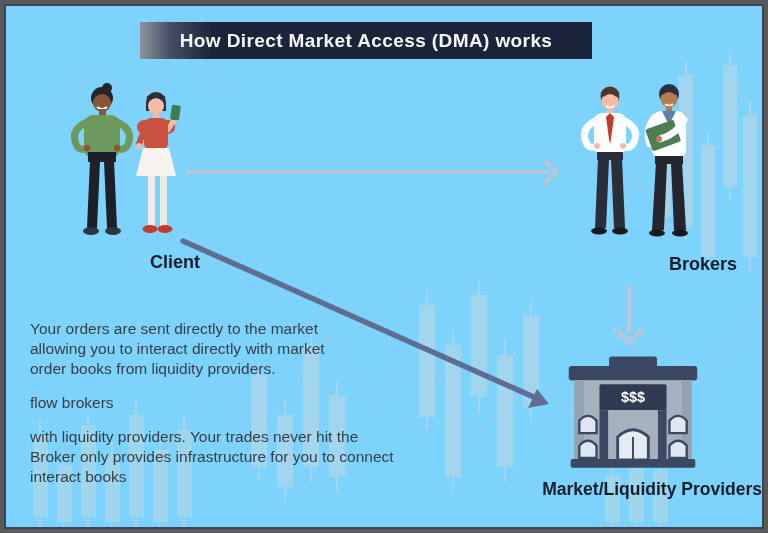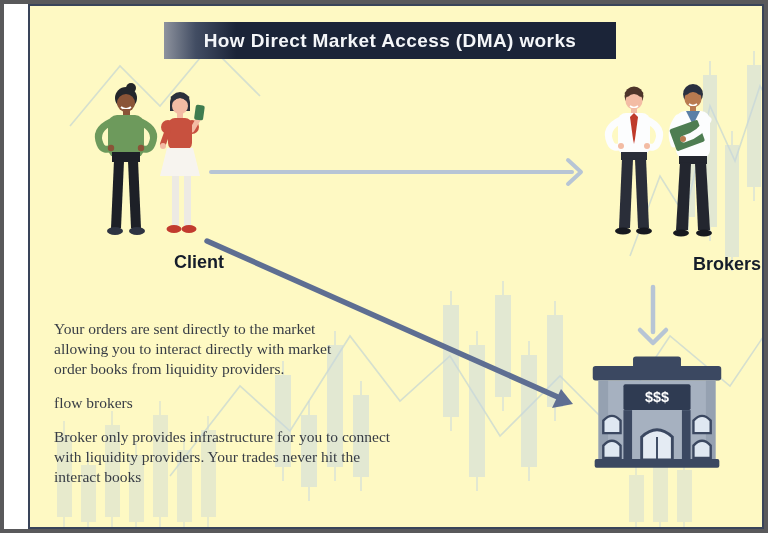--- a/index.html
+++ b/index.html
@@ -5,23 +5,22 @@
   html,body{margin:0;padding:0;background:#ffffff;}
   *{box-sizing:border-box;}
   .frame{
     position:relative;width:768px;height:533px;
     border:4px solid #59595b;
     font-family:"Liberation Sans","DejaVu Sans",sans-serif;
   }
   .canvas{
     position:absolute;inset:0;
     border:2px solid #394459;
-    background:#fef9c3;
+    background:#7dd3fc;
     overflow:hidden;
-    margin-left:24px;
   }
   .bg-pattern{position:absolute;left:0;top:0;width:756px;height:521px;}
   .arrow-layer{position:absolute;left:0;top:0;width:756px;height:521px;pointer-events:none;}
 
   .title-banner{
     position:absolute;left:134px;top:16px;width:452px;height:37px;
     background:linear-gradient(90deg,#8e939e 0%,#424d63 7%,#1b2438 16%);
     display:flex;align-items:center;justify-content:center;
   }
   .title-banner span{
@@ -35,21 +34,21 @@
   }
   .label-client{left:54px;top:244px;width:140px;}
   .label-brokers{left:595px;top:246px;width:136px;}
   .label-market{left:500px;top:471px;width:256px;font-size:17.5px;}
 
   .body-text{
     position:absolute;left:24px;top:313px;width:470px;
     color:#383d45;font-size:15.5px;line-height:20px;
   }
   .body-text .para{margin:0 0 14px 0;}
-  .body-text .line{white-space:nowrap;font-family:Liberation Serif, serif;}
+  .body-text .line{white-space:nowrap;}
 </style>
 </head>
 <body>
 
 <div class="frame">
   <div class="canvas">
 
     <svg class="bg-pattern" viewBox="0 0 756 521" aria-hidden="true">
       <g stroke="#aec7db" stroke-width="1.6" fill="none" opacity="0.5">
         <polyline points="140,470 210,380 260,425 320,330 370,395 420,350 470,430 530,370 580,420 640,330 700,380 754,300"></polyline>
@@ -217,31 +216,32 @@
       <line x1="73" y1="86" x2="73" y2="110" stroke="#3b4861" stroke-width="2"></line>
       <path d="M17,82 v-13 q9,-10 18,0 v13 z" fill="#dfe8f2" stroke="#3b4861" stroke-width="2.5"></path>
       <path d="M17,108 v-13 q9,-10 18,0 v13 z" fill="#dfe8f2" stroke="#3b4861" stroke-width="2.5"></path>
       <path d="M111,82 v-13 q9,-10 18,0 v13 z" fill="#dfe8f2" stroke="#3b4861" stroke-width="2.5"></path>
       <path d="M111,108 v-13 q9,-10 18,0 v13 z" fill="#dfe8f2" stroke="#3b4861" stroke-width="2.5"></path>
       <rect x="8" y="109" width="130" height="9" rx="2" fill="#3b4861"></rect>
     </svg>
 
     <div class="node-label label-client">Client</div>
     <div class="node-label label-brokers">Brokers</div>
+    <div class="node-label label-market">Market/Liquidity Providers</div>
 
     <div class="body-text">
       <div class="para">
         <div class="line">Your orders are sent directly to the market</div>
         <div class="line">allowing you to interact directly with market</div>
         <div class="line">order books from liquidity providers.</div>
       </div>
       <div class="para">
         <div class="line">flow brokers</div>
       </div>
       <div class="para">
+        <div class="line">with liquidity providers. Your trades never hit the</div>
         <div class="line">Broker only provides infrastructure for you to connect</div>
-        <div class="line">with liquidity providers. Your trades never hit the</div>
         <div class="line">interact books</div>
       </div>
     </div>
 
   </div>
 </div>
 
 </body></html>

